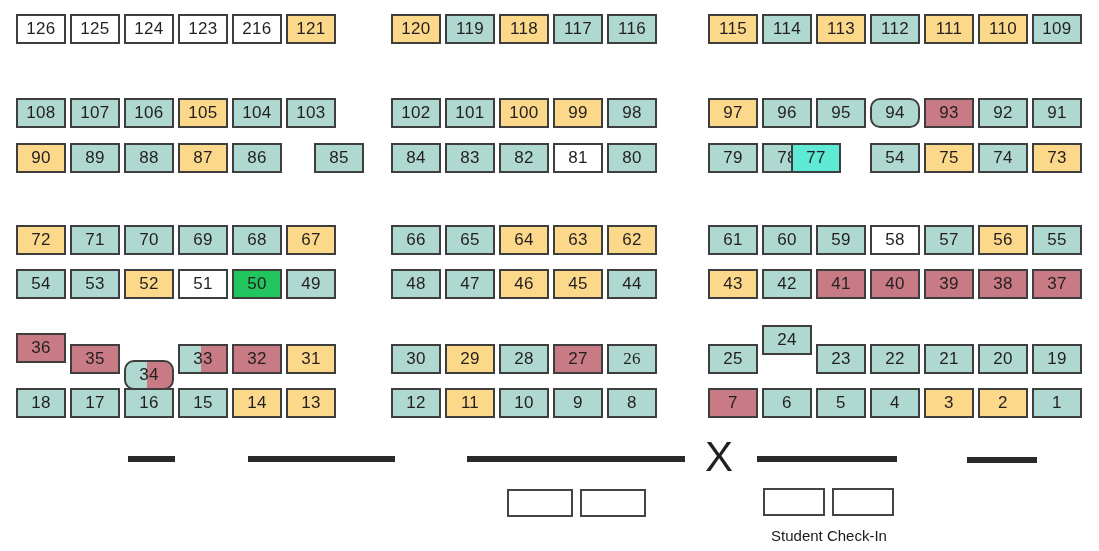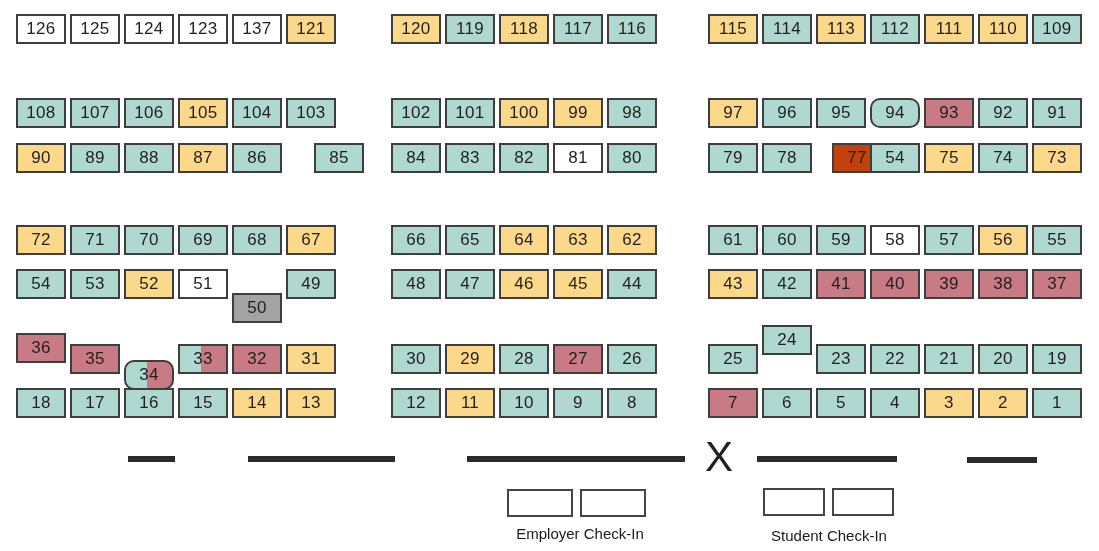--- a/index.html
+++ b/index.html
@@ -67,21 +67,21 @@
 </head>
 <body>
 
 <div class="stage">
 
   <div id="seat-layer">
       <div class="seat" style="left: 16px; top: 14px; background: rgb(255, 255, 255);">126</div>
       <div class="seat" style="left: 70px; top: 14px; background: rgb(255, 255, 255);">125</div>
       <div class="seat" style="left: 124px; top: 14px; background: rgb(255, 255, 255);">124</div>
       <div class="seat" style="left: 178px; top: 14px; background: rgb(255, 255, 255);">123</div>
-      <div class="seat" style="left: 232px; top: 14px; background: rgb(255, 255, 255);">137</div>
+      <div class="seat" style="left: 232px; top: 14px; background: rgb(255, 255, 255);">216</div>
       <div class="seat" style="left: 286px; top: 14px; background: rgb(252, 216, 138);">121</div>
       <div class="seat" style="left: 391px; top: 14px; background: rgb(252, 216, 138);">120</div>
       <div class="seat" style="left: 445px; top: 14px; background: rgb(174, 216, 208);">119</div>
       <div class="seat" style="left: 499px; top: 14px; background: rgb(252, 216, 138);">118</div>
       <div class="seat" style="left: 553px; top: 14px; background: rgb(174, 216, 208);">117</div>
       <div class="seat" style="left: 607px; top: 14px; background: rgb(174, 216, 208);">116</div>
       <div class="seat" style="left: 708px; top: 14px; background: rgb(252, 216, 138);">115</div>
       <div class="seat" style="left: 762px; top: 14px; background: rgb(174, 216, 208);">114</div>
       <div class="seat" style="left: 816px; top: 14px; background: rgb(252, 216, 138);">113</div>
       <div class="seat" style="left: 870px; top: 14px; background: rgb(174, 216, 208);">112</div>
@@ -112,21 +112,21 @@
       <div class="seat" style="left: 178px; top: 143px; background: rgb(252, 216, 138);">87</div>
       <div class="seat" style="left: 232px; top: 143px; background: rgb(174, 216, 208);">86</div>
       <div class="seat" style="left: 286px; top: 143px; background: rgb(174, 216, 208); margin-left: 28px;">85</div>
       <div class="seat" style="left: 391px; top: 143px; background: rgb(174, 216, 208);">84</div>
       <div class="seat" style="left: 445px; top: 143px; background: rgb(174, 216, 208);">83</div>
       <div class="seat" style="left: 499px; top: 143px; background: rgb(174, 216, 208);">82</div>
       <div class="seat" style="left: 553px; top: 143px; background: rgb(255, 255, 255);">81</div>
       <div class="seat" style="left: 607px; top: 143px; background: rgb(174, 216, 208);">80</div>
       <div class="seat" style="left: 708px; top: 143px; background: rgb(174, 216, 208);">79</div>
       <div class="seat" style="left: 762px; top: 143px; background: rgb(174, 216, 208);">78</div>
-      <div class="seat" style="left: 832px; top: 143px; background: #c2410c;">77</div>
+      <div class="seat" style="left: 791px; top: 143px; background: #5eead4;">77</div>
       <div class="seat" style="left: 870px; top: 143px; background: rgb(174, 216, 208);">54</div>
       <div class="seat" style="left: 924px; top: 143px; background: rgb(252, 216, 138);">75</div>
       <div class="seat" style="left: 978px; top: 143px; background: rgb(174, 216, 208);">74</div>
       <div class="seat" style="left: 1032px; top: 143px; background: rgb(252, 216, 138);">73</div>
       <div class="seat" style="left: 16px; top: 225px; background: rgb(252, 216, 138);">72</div>
       <div class="seat" style="left: 70px; top: 225px; background: rgb(174, 216, 208);">71</div>
       <div class="seat" style="left: 124px; top: 225px; background: rgb(174, 216, 208);">70</div>
       <div class="seat" style="left: 178px; top: 225px; background: rgb(174, 216, 208);">69</div>
       <div class="seat" style="left: 232px; top: 225px; background: rgb(174, 216, 208);">68</div>
       <div class="seat" style="left: 286px; top: 225px; background: rgb(252, 216, 138);">67</div>
@@ -139,21 +139,21 @@
       <div class="seat" style="left: 762px; top: 225px; background: rgb(174, 216, 208);">60</div>
       <div class="seat" style="left: 816px; top: 225px; background: rgb(174, 216, 208);">59</div>
       <div class="seat" style="left: 870px; top: 225px; background: rgb(255, 255, 255);">58</div>
       <div class="seat" style="left: 924px; top: 225px; background: rgb(174, 216, 208);">57</div>
       <div class="seat" style="left: 978px; top: 225px; background: rgb(252, 216, 138);">56</div>
       <div class="seat" style="left: 1032px; top: 225px; background: rgb(174, 216, 208);">55</div>
       <div class="seat" style="left: 16px; top: 269px; background: rgb(174, 216, 208);">54</div>
       <div class="seat" style="left: 70px; top: 269px; background: rgb(174, 216, 208);">53</div>
       <div class="seat" style="left: 124px; top: 269px; background: rgb(252, 216, 138);">52</div>
       <div class="seat" style="left: 178px; top: 269px; background: rgb(255, 255, 255);">51</div>
-      <div class="seat" style="left: 232px; top: 269px; background: #a3a3a3; margin-top: 24px;">50</div>
+      <div class="seat" style="left: 232px; top: 269px; background: #22c55e;">50</div>
       <div class="seat" style="left: 286px; top: 269px; background: rgb(174, 216, 208);">49</div>
       <div class="seat" style="left: 391px; top: 269px; background: rgb(174, 216, 208);">48</div>
       <div class="seat" style="left: 445px; top: 269px; background: rgb(174, 216, 208);">47</div>
       <div class="seat" style="left: 499px; top: 269px; background: rgb(252, 216, 138);">46</div>
       <div class="seat" style="left: 553px; top: 269px; background: rgb(252, 216, 138);">45</div>
       <div class="seat" style="left: 607px; top: 269px; background: rgb(174, 216, 208);">44</div>
       <div class="seat" style="left: 708px; top: 269px; background: rgb(252, 216, 138);">43</div>
       <div class="seat" style="left: 762px; top: 269px; background: rgb(174, 216, 208);">42</div>
       <div class="seat" style="left: 816px; top: 269px; background: rgb(201, 123, 133);">41</div>
       <div class="seat" style="left: 870px; top: 269px; background: rgb(201, 123, 133);">40</div>
@@ -163,21 +163,21 @@
       <div class="seat" style="left: 16px; top: 333px; background: rgb(201, 123, 133);">36</div>
       <div class="seat" style="left: 70px; top: 344px; background: rgb(201, 123, 133);">35</div>
       <div class="seat" style="left: 124px; top: 360px; background: linear-gradient(90deg, rgb(174, 216, 208) 0px, rgb(174, 216, 208) 45%, rgb(201, 123, 133) 45%, rgb(201, 123, 133) 100%); border-radius: 10px;">34</div>
       <div class="seat" style="left: 178px; top: 344px; background: linear-gradient(90deg, rgb(174, 216, 208) 0px, rgb(174, 216, 208) 45%, rgb(201, 123, 133) 45%, rgb(201, 123, 133) 100%);">33</div>
       <div class="seat" style="left: 232px; top: 344px; background: rgb(201, 123, 133);">32</div>
       <div class="seat" style="left: 286px; top: 344px; background: rgb(252, 216, 138);">31</div>
       <div class="seat" style="left: 391px; top: 344px; background: rgb(174, 216, 208);">30</div>
       <div class="seat" style="left: 445px; top: 344px; background: rgb(252, 216, 138);">29</div>
       <div class="seat" style="left: 499px; top: 344px; background: rgb(174, 216, 208);">28</div>
       <div class="seat" style="left: 553px; top: 344px; background: rgb(201, 123, 133);">27</div>
-      <div class="seat" style="left: 607px; top: 344px; background: rgb(174, 216, 208);">26</div>
+      <div class="seat" style="left: 607px; top: 344px; background: rgb(174, 216, 208); font-family: Liberation Serif, serif;">26</div>
       <div class="seat" style="left: 708px; top: 344px; background: rgb(174, 216, 208);">25</div>
       <div class="seat" style="left: 762px; top: 325px; background: rgb(174, 216, 208);">24</div>
       <div class="seat" style="left: 816px; top: 344px; background: rgb(174, 216, 208);">23</div>
       <div class="seat" style="left: 870px; top: 344px; background: rgb(174, 216, 208);">22</div>
       <div class="seat" style="left: 924px; top: 344px; background: rgb(174, 216, 208);">21</div>
       <div class="seat" style="left: 978px; top: 344px; background: rgb(174, 216, 208);">20</div>
       <div class="seat" style="left: 1032px; top: 344px; background: rgb(174, 216, 208);">19</div>
       <div class="seat" style="left: 16px; top: 388px; background: rgb(174, 216, 208);">18</div>
       <div class="seat" style="left: 70px; top: 388px; background: rgb(174, 216, 208);">17</div>
       <div class="seat" style="left: 124px; top: 388px; background: rgb(174, 216, 208);">16</div>
@@ -202,19 +202,18 @@
       <div class="wall" style="left: 248px; top: 456px; width: 147px;"></div>
       <div class="wall" style="left: 467px; top: 456px; width: 218px;"></div>
       <div class="wall" style="left: 757px; top: 456px; width: 140px;"></div>
       <div class="wall" style="left: 967px; top: 457px; width: 70px;"></div>
     </div>
 
   <div class="x-mark">X</div>
 
   <div id="emp-box-1" class="checkin-box"></div>
   <div id="emp-box-2" class="checkin-box"></div>
-  <div id="emp-label" class="checkin-label">Employer Check-In</div>
 
   <div id="stu-box-1" class="checkin-box small"></div>
   <div id="stu-box-2" class="checkin-box small"></div>
   <div id="stu-label" class="checkin-label">Student Check-In</div>
 
 </div>
 
 </body></html>

